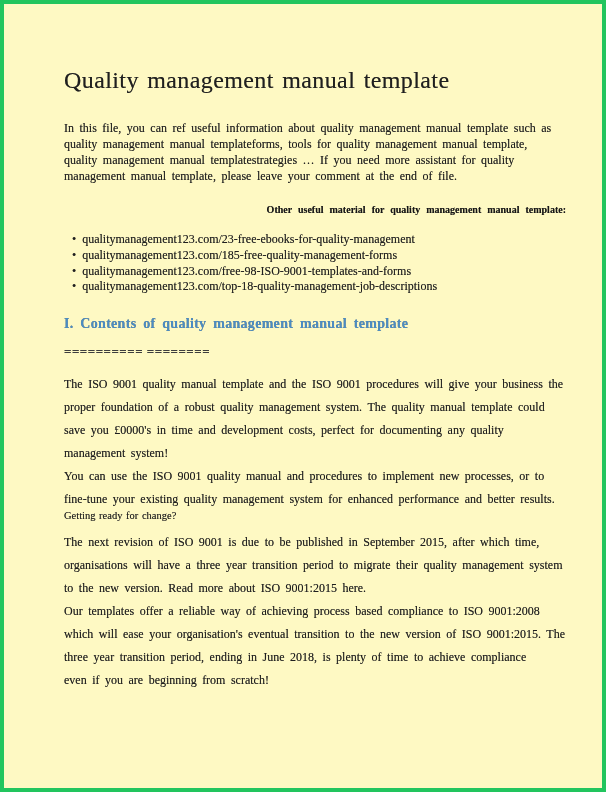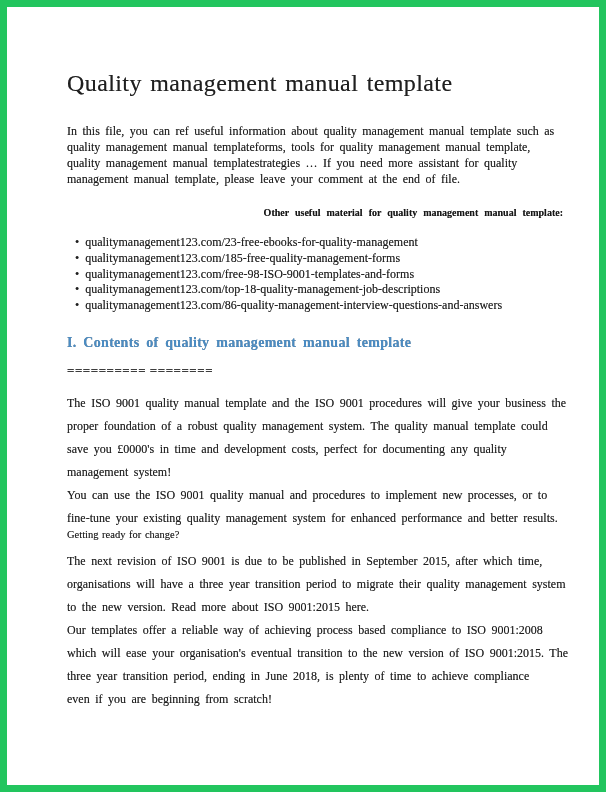--- a/index.html
+++ b/index.html
@@ -5,22 +5,22 @@
   html, body {
     margin: 0;
     padding: 0;
     background: #2e2e2e;
   }
   .frame {
     position: relative;
     width: 606px;
     height: 792px;
     box-sizing: border-box;
-    border: 7px solid #22c55e;
-    background: #ffffff;
+    border: 4px solid #22c55e;
+    background: #fef9c3;
     overflow: hidden;
   }
   .content {
     padding: 50px 36px 0 60px;
     font-family: "Liberation Serif", serif;
     color: #1f1f1f;
     text-shadow: 0 0 0.4px rgba(30,30,30,0.55);
   }
   .title {
     font-size: 24px;
@@ -106,21 +106,20 @@
         <div class="pline">management manual template, please leave your comment at the end of file.</div>
       </div>
 
     <h2 class="subhead">Other useful material for quality management manual template:</h2>
 
     <div class="bullets">
         <div class="bullet-line">qualitymanagement123.com/23-free-ebooks-for-quality-management</div>
         <div class="bullet-line">qualitymanagement123.com/185-free-quality-management-forms</div>
         <div class="bullet-line">qualitymanagement123.com/free-98-ISO-9001-templates-and-forms</div>
         <div class="bullet-line">qualitymanagement123.com/top-18-quality-management-job-descriptions</div>
-        <div class="bullet-line">qualitymanagement123.com/86-quality-management-interview-questions-and-answers</div>
       </div>
 
     <h3 class="section">I. Contents of quality management manual template</h3>
 
     <div class="equals">========== ========</div>
 
     <div class="bodypara first">
         <div class="pline">The ISO 9001 quality manual template and the ISO 9001 procedures will give your business the</div>
         <div class="pline">proper foundation of a robust quality management system. The quality manual template could</div>
         <div class="pline">save you £0000's in time and development costs, perfect for documenting any quality</div>

